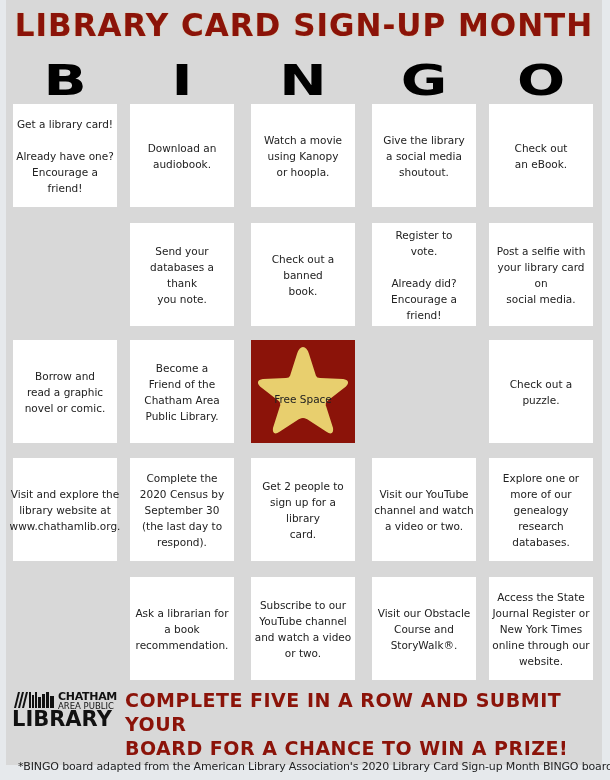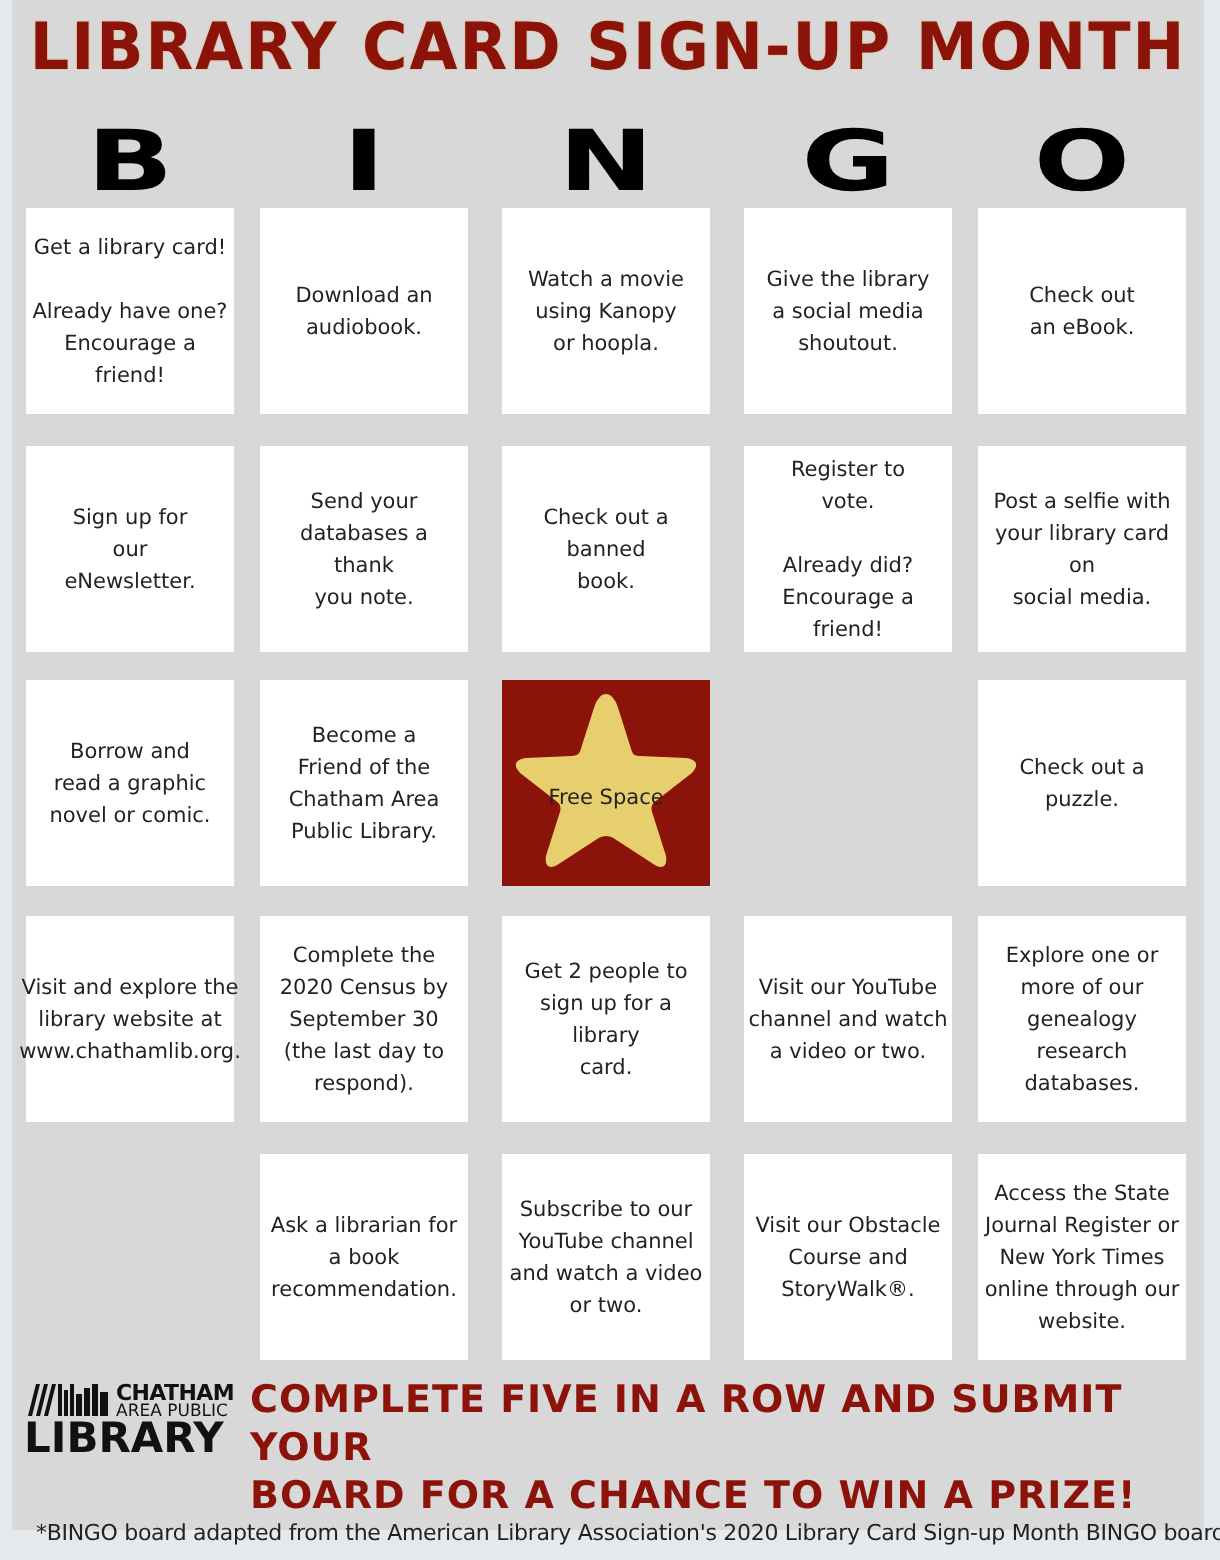--- a/index.html
+++ b/index.html
@@ -67,23 +67,20 @@
 audiobook.</div>
   <div class="cell" style="left:245px;top:104px">Watch a movie
 using Kanopy
 or hoopla.</div>
   <div class="cell" style="left:366px;top:104px">Give the library
 a social media
 shoutout.</div>
   <div class="cell" style="left:483px;top:104px">Check out
 an eBook.</div>
 
-  <div class="cell" style="left:7px;top:223px">Sign up for
-our
-eNewsletter.</div>
   <div class="cell" style="left:124px;top:223px">Send your
 databases a
 thank
 you note.</div>
   <div class="cell" style="left:245px;top:223px">Check out a
 banned
 book.</div>
   <div class="cell" style="left:366px;top:223px">Register to
 vote.
 

